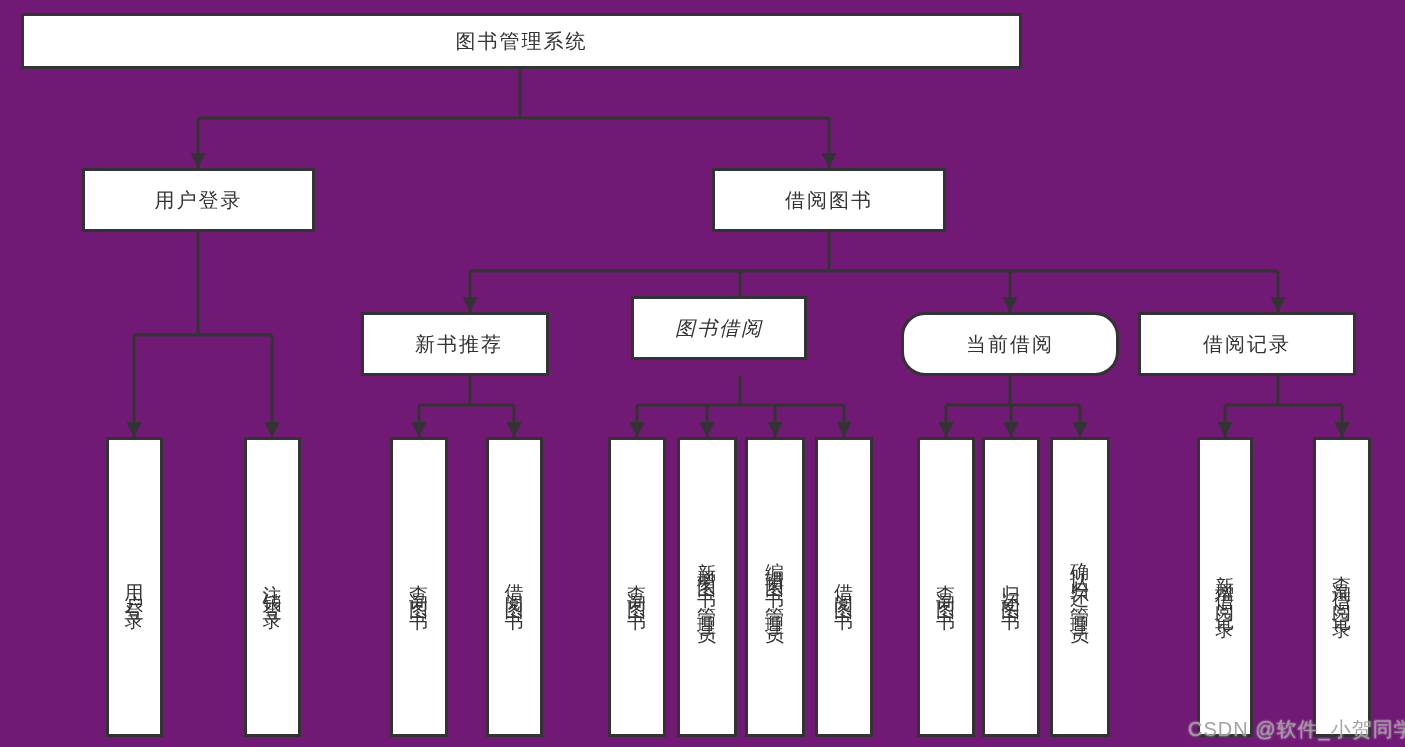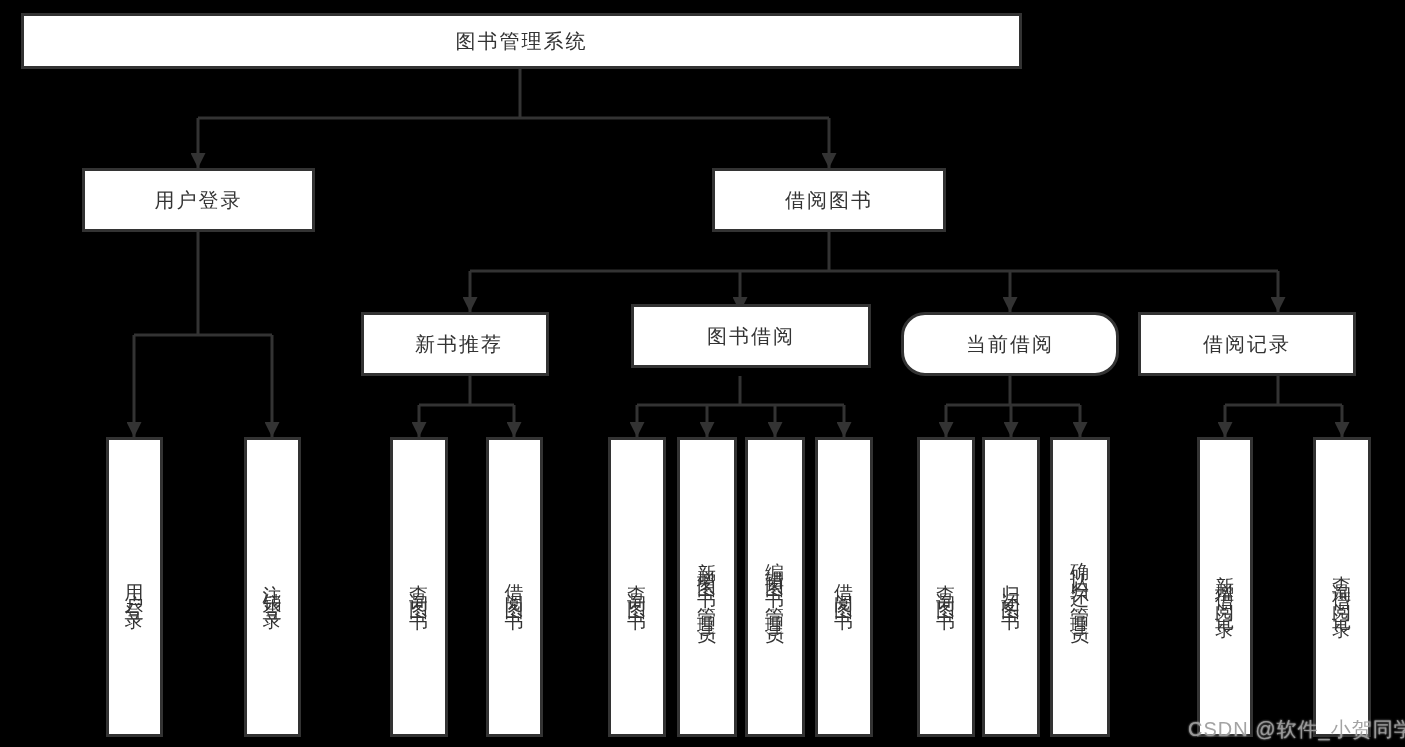--- a/index.html
+++ b/index.html
@@ -1,37 +1,37 @@
 <!DOCTYPE html>
 <html><head>
 <meta charset="utf-8">
 <style>
   html,body{margin:0;padding:0;background:#ffffff;}
   .canvas{
-    position:relative;width:1405px;height:747px;background:#000000;
+    position:relative;width:1405px;height:747px;background:#701a75;
     font-family:"Liberation Sans","DejaVu Sans",sans-serif;color:#333333;overflow:hidden;
   }
   svg.wires{position:absolute;left:0;top:0;width:1405px;height:747px;z-index:1;}
   .node{
     position:absolute;box-sizing:border-box;border:3px solid #333333;background:#ffffff;
     display:flex;align-items:center;justify-content:center;z-index:2;
   }
   .h-node{font-size:20px;letter-spacing:2px;}
   .v-node span{
     writing-mode:vertical-rl;text-orientation:mixed;
     font-size:19px;letter-spacing:9px;line-height:1;white-space:nowrap;
   }
   
   .n-root{left:21px;top:13px;width:1001px;height:56px;}
   
   .n-userlogin{left:82px;top:168px;width:233px;height:64px;}
   .n-bookmgmt{left:712px;top:168px;width:234px;height:64px;}
   
   .n-newbook{left:361px;top:312px;width:188px;height:64px;padding-left:8px;}
-  .n-borrow{left:631px;top:304px;width:240px;height:64px;}
+  .n-borrow{left:631px;top:296px;width:176px;height:64px;font-style:italic;}
   .n-current{left:901px;top:312px;width:218px;height:64px;border-radius:24px;}
   .n-records{left:1138px;top:312px;width:218px;height:64px;}
   
   .leaf{top:437px;height:300px;}
   .n-u1{left:106px;width:57px;}
   .n-u2{left:244px;width:57px;}
   .n-n1{left:390px;width:58px;}
   .n-n2{left:486px;width:57px;}
   .n-b1{left:608px;width:58px;}
   .n-b2{left:677px;width:60px;}

